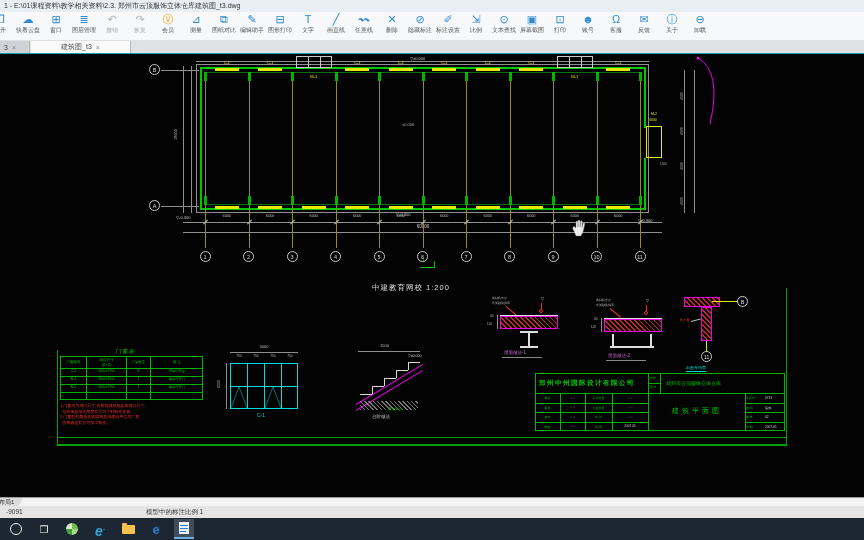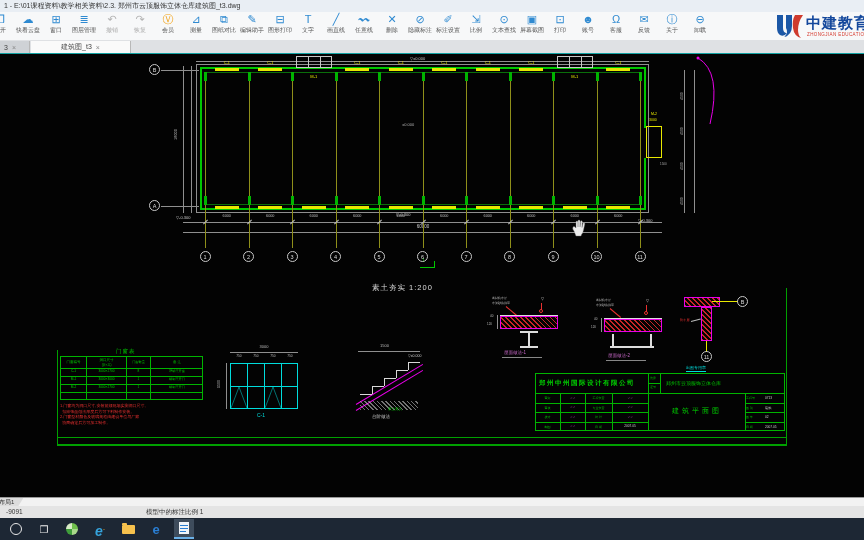--- a/index.html
+++ b/index.html
@@ -154,31 +154,20 @@
           <div class="tbi" style="position: static;">ⓘ</div>
           <div class="tbl" style="position: static;">关于</div>
         </div>
         <div class="tb" style="position: relative;">
           <div class="tbi" style="position: static;">⊖</div>
           <div class="tbl" style="position: static;">卸载</div>
         </div>
       </div>
   </div>
 
-  <div class="brand">
-    <span style="position:absolute;left:2px;top:1px;">
-      <svg width="32" height="27" viewBox="0 0 32 27">
-        <path d="M3 2 L9 2 L9 15 Q9 20 13 20 Q10 24 6 22 Q3 20 3 15 Z" fill="#1b57a6"></path>
-        <path d="M12 2 L18 2 L18 13 Q18 22 10 24 Q15 20 12 15 Z" fill="#1b57a6"></path>
-        <path d="M21 2 L29 2 Q24 9 24 17 Q24 22 27 25 Q20 23 19 15 Q18 7 21 2 Z" fill="#cf3b2e"></path>
-      </svg>
-    </span>
-    <span class="brand-name">中建教育</span>
-    <span class="brand-sub">ZHONGJIAN EDUCATION</span>
-  </div>
 
   <div class="tabbar">
     <div class="tab" style="left:0;width:30px;">
       <span>3</span>
       <span class="tclose">×</span>
     </div>
     <div class="tab active" style="left:31px;width:100px;justify-content:center;">
       <span>建筑图_t3</span>
       <span class="tclose">×</span>
     </div>
@@ -214,21 +203,21 @@
       <div style="left:641px;top:128px;width:6px;height:30px;background:#030303;"></div>
       <div style="left:646px;top:126px;width:16px;height:32px;border:1px solid #e8e800;"></div>
       <div style="left:651px;top:112px;font-size:3.5px;color:#e8e800;">M-2</div>
       <div style="left:649px;top:118px;font-size:3.5px;color:#e8e800;">3000</div>
       <div style="left:660px;top:162px;font-size:3px;color:#aaa;">1500</div>
 
       <div style="left:422px;top:257px;font-size:5px;color:#00c800;">1</div>
       <div style="left:420px;top:267px;width:15px;height:1px;background:#00c800;"></div>
       <div style="left:434px;top:261px;width:1px;height:7px;background:#00c800;"></div>
 
-      <div style="left:372px;top:283px;font-size:7.5px;color:#dcdcdc;letter-spacing:1px;">素土夯实 1:200</div>
+      <div style="left:372px;top:283px;font-size:7.5px;color:#dcdcdc;letter-spacing:1px;">中建教育网校 1:200</div>
 
       <div style="left:696px;top:56px;width:26px;height:70px;">
         <svg width="26" height="70">
             <path d="M2 2 Q26 16 14 68" stroke="#e800e8" fill="none" stroke-width="1"></path>
             <circle cx="2" cy="2" r="1.5" fill="#e800e8"></circle>
           </svg>
       </div>
 
       <div style="left:571px;top:219px;width:16px;height:18px;">
         <svg width="16" height="18" viewBox="0 0 16 18">

